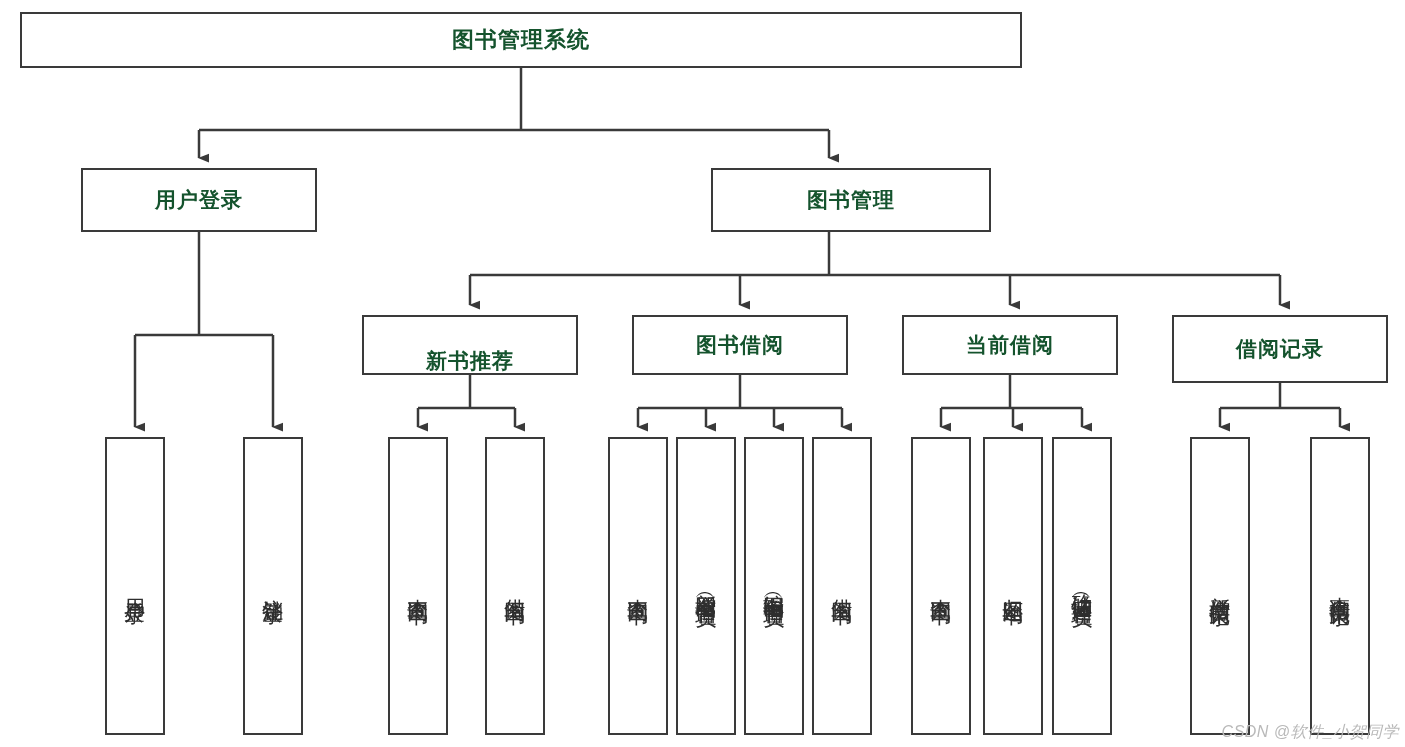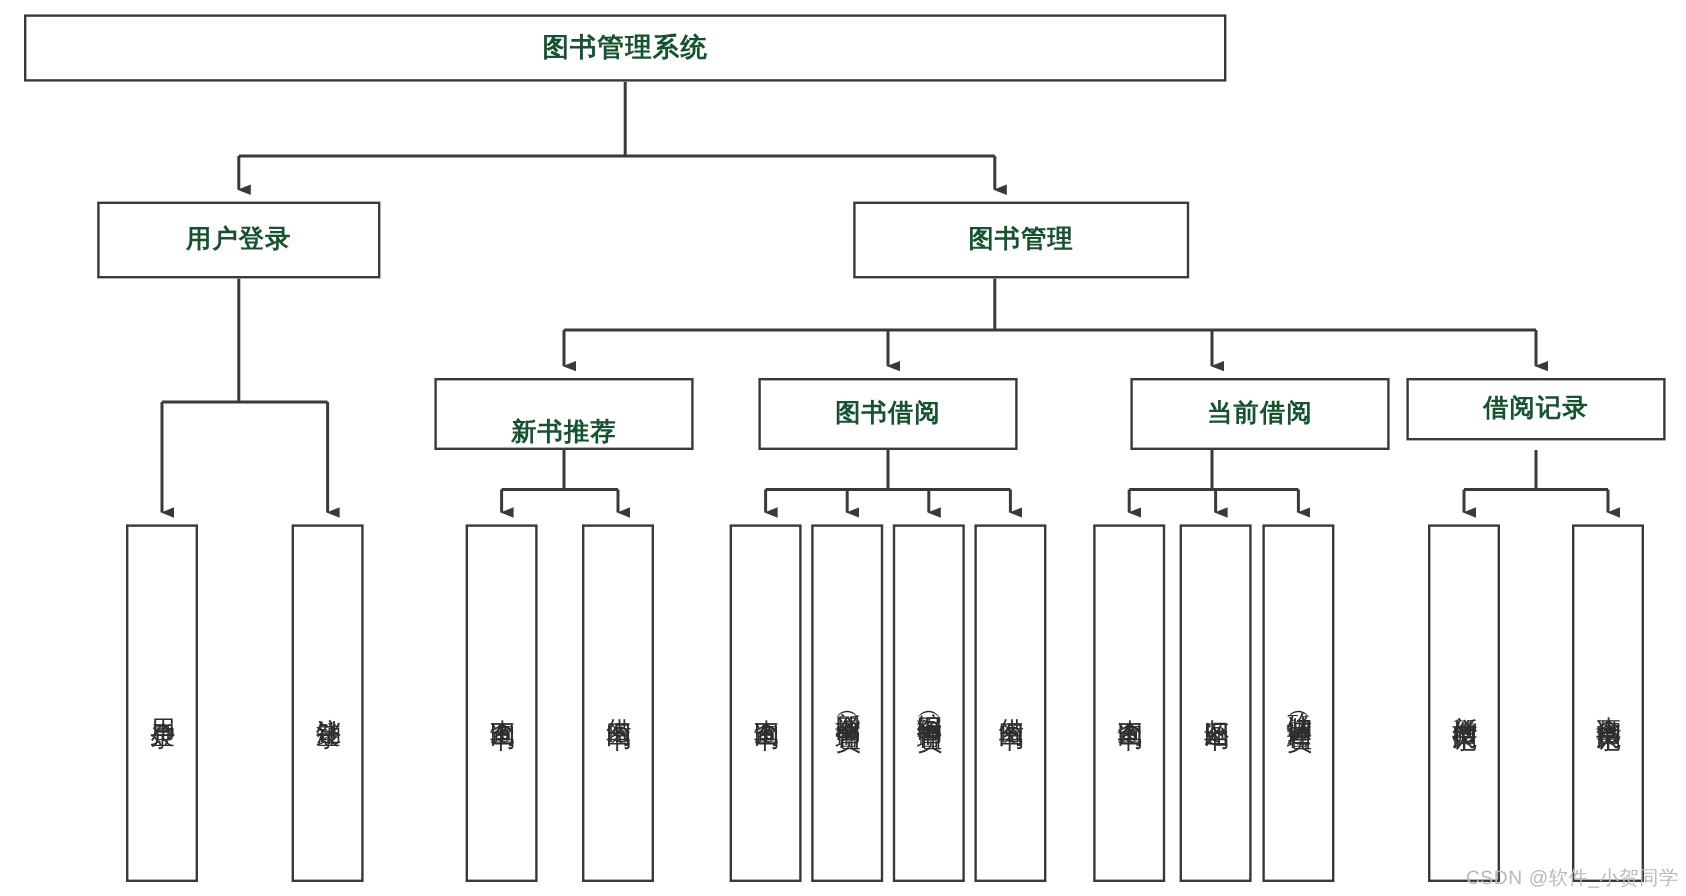--- a/index.html
+++ b/index.html
@@ -5,21 +5,21 @@
   html,body{margin:0;padding:0;background:#ffffff;}
   body{width:1405px;height:747px;overflow:hidden;font-family:"Liberation Sans","DejaVu Sans",sans-serif;}
   #stage{position:relative;width:1405px;height:747px;background:#fff;}
   svg#wires{position:absolute;left:0;top:0;width:1405px;height:747px;pointer-events:none;}
   .node{position:absolute;box-sizing:border-box;background:#ffffff;border:2.5px solid #3a3a3a;display:flex;align-items:center;justify-content:center;}
   .node .lbl{color:#14532d;font-size:21px;line-height:1.15;letter-spacing:1px;white-space:nowrap;font-weight:bold;}
   .node.root .lbl{font-size:22px;}
   .leaf{position:absolute;box-sizing:border-box;background:#ffffff;border:2.5px solid #3a3a3a;display:flex;align-items:center;justify-content:center;overflow:hidden;}
   .leaf .vlbl{color:#2e2e2e;font-size:21px;line-height:1.12;letter-spacing:2px;
        writing-mode:vertical-rl;text-orientation:upright;white-space:nowrap;}
-  .wm{position:absolute;right:6px;bottom:4px;color:#b9b9b9;font-size:16px;letter-spacing:.5px;white-space:nowrap;}
+  .wm{position:absolute;right:6px;bottom:4px;color:#b9b9b9;font-size:16px;letter-spacing:.5px;white-space:nowrap;font-style:italic;}
 </style>
 </head>
 <body>
 
 <div id="stage">
 
   <svg id="wires" viewBox="0 0 1405 747">
     <defs>
       <marker id="arw" markerWidth="10" markerHeight="11" refX="4.6" refY="10" orient="auto" markerUnits="userSpaceOnUse">
         <path d="M0.4,0 L9,0 L4.7,11 Z" fill="#3a3a3a"></path>
@@ -78,24 +78,24 @@
       </div>
       <div class="node" style="left: 711px; top: 168px; width: 280px; height: 64px;">
         <span class="lbl">图书管理</span>
       </div>
       <div class="node" style="left: 362px; top: 315px; width: 216px; height: 60px; align-items: flex-end;">
         <span class="lbl">新书推荐</span>
       </div>
       <div class="node" style="left: 632px; top: 315px; width: 216px; height: 60px;">
         <span class="lbl">图书借阅</span>
       </div>
-      <div class="node" style="left: 902px; top: 315px; width: 216px; height: 60px; margin-left: 40px;">
+      <div class="node" style="left: 902px; top: 315px; width: 216px; height: 60px;">
         <span class="lbl">当前借阅</span>
       </div>
-      <div class="node" style="left: 1172px; top: 315px; width: 216px; height: 52px;">
+      <div class="node" style="left: 1172px; top: 315px; width: 216px; height: 68px;">
         <span class="lbl">借阅记录</span>
       </div>
       <div class="leaf" style="left: 105px; top: 437px; width: 60px; height: 298px;">
         <span class="vlbl">用户登录</span>
       </div>
       <div class="leaf" style="left: 243px; top: 437px; width: 60px; height: 298px;">
         <span class="vlbl">注销登录</span>
       </div>
       <div class="leaf" style="left: 388px; top: 437px; width: 60px; height: 298px;">
         <span class="vlbl">查询图书</span>

